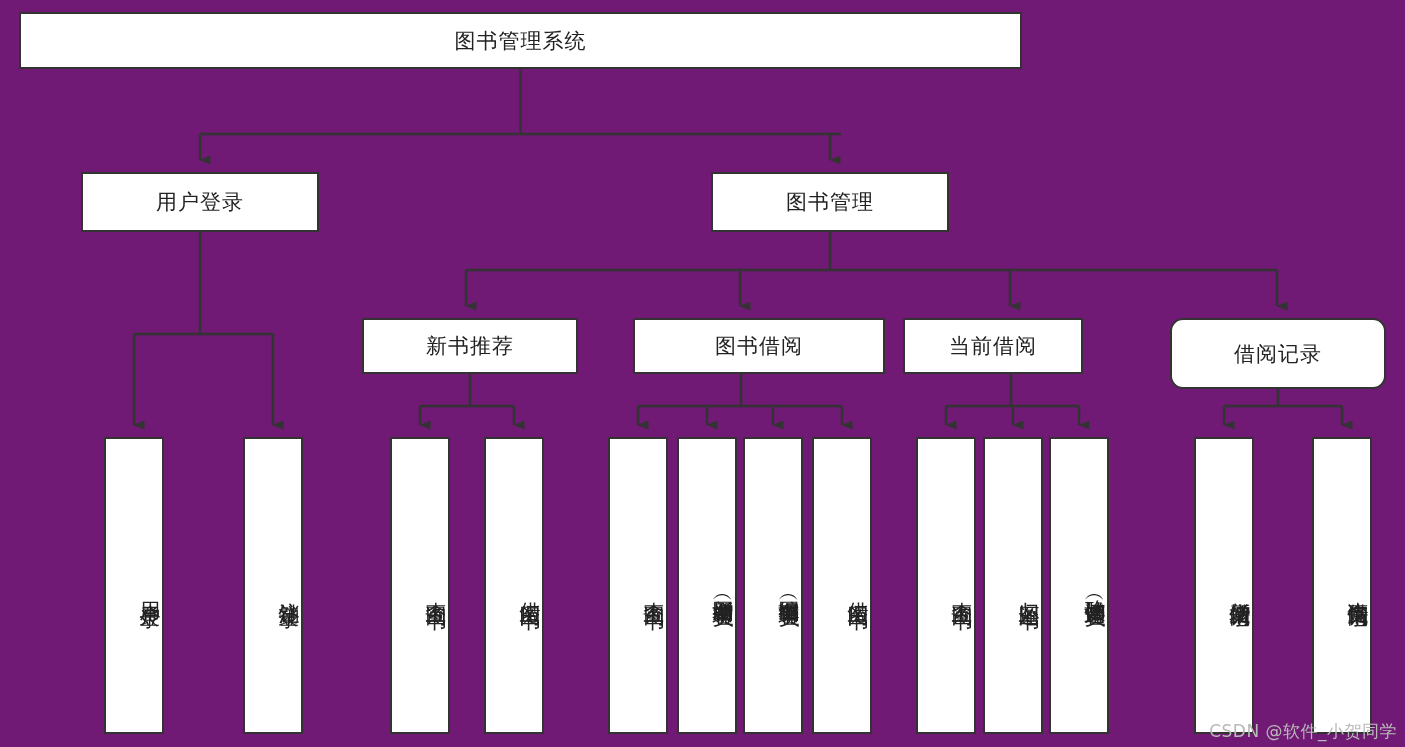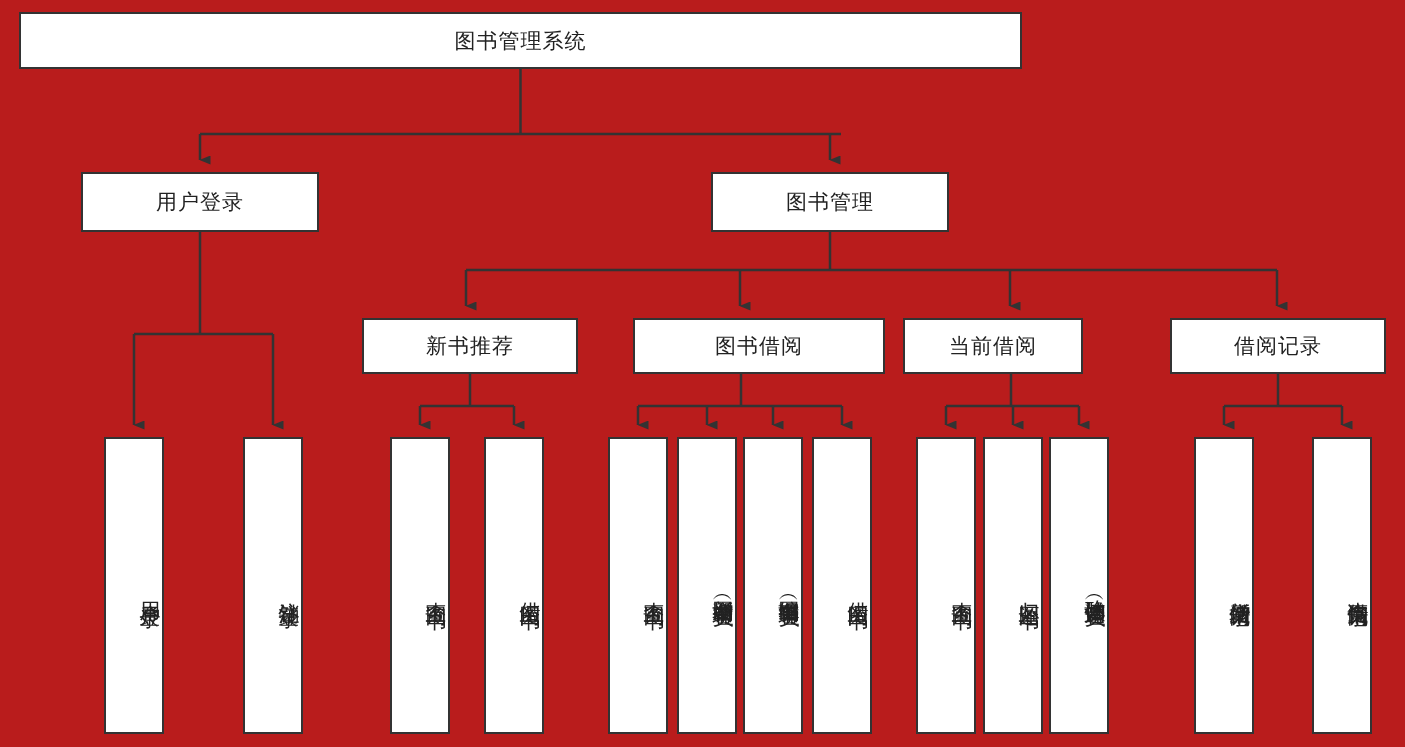--- a/index.html
+++ b/index.html
@@ -8,21 +8,21 @@
     padding: 0;
     background: #ffffff;
   }
   body {
     font-family: "DejaVu Sans", "Liberation Sans", sans-serif;
   }
   #canvas {
     position: relative;
     width: 1405px;
     height: 747px;
-    background: #b91c1c;
+    background: #701a75;
     overflow: hidden;
   }
   #diagram-svg {
     position: absolute;
     left: 0;
     top: 0;
     width: 1405px;
     height: 747px;
   }
   
@@ -138,21 +138,21 @@
 
   <div class="node horiz" id="node-l1-1" style="left: 711px; top: 172px; width: 238px; height: 60px; border-color: rgb(51, 51, 51); background: rgb(255, 255, 255); color: rgb(34, 34, 34);">
     <span class="node-label">图书管理</span>
   </div>
   <div class="node horiz" id="node-l2-1" style="left: 633px; top: 318px; width: 252px; height: 56px; border-color: rgb(51, 51, 51); background: rgb(255, 255, 255); color: rgb(34, 34, 34);">
     <span class="node-label">图书借阅</span>
   </div>
   <div class="node horiz" id="node-l2-2" style="left: 903px; top: 318px; width: 180px; height: 56px; border-color: rgb(51, 51, 51); background: rgb(255, 255, 255); color: rgb(34, 34, 34);">
     <span class="node-label">当前借阅</span>
   </div>
-  <div class="node horiz" id="node-l2-3" style="left: 1170px; top: 318px; width: 216px; height: 56px; border-color: rgb(51, 51, 51); background: rgb(255, 255, 255); color: rgb(34, 34, 34);">
+  <div class="node horiz" id="node-l2-3" style="left: 1170px; top: 318px; width: 216px; height: 71px; border-color: rgb(51, 51, 51); background: rgb(255, 255, 255); color: rgb(34, 34, 34); border-radius: 13px;">
     <span class="node-label">借阅记录</span>
   </div>
 
   <div class="node vert" id="node-leaf-0" style="left: 104px; top: 437px; width: 60px; height: 297px; border-color: rgb(51, 51, 51); background: rgb(255, 255, 255); color: rgb(34, 34, 34);">
     <span class="node-label">用户登录</span>
   </div>
   <div class="node vert" id="node-leaf-1" style="left: 243px; top: 437px; width: 60px; height: 297px; border-color: rgb(51, 51, 51); background: rgb(255, 255, 255); color: rgb(34, 34, 34);">
     <span class="node-label">注销登录</span>
   </div>
   <div class="node vert" id="node-leaf-2" style="left: 390px; top: 437px; width: 60px; height: 297px; border-color: rgb(51, 51, 51); background: rgb(255, 255, 255); color: rgb(34, 34, 34);">
@@ -182,13 +182,14 @@
   <div class="node vert long" id="node-leaf-10" style="left: 1049px; top: 437px; width: 60px; height: 297px; border-color: rgb(51, 51, 51); background: rgb(255, 255, 255); color: rgb(34, 34, 34);">
     <span class="node-label">确认归还（管理员）</span>
   </div>
   <div class="node vert long" id="node-leaf-11" style="left: 1194px; top: 437px; width: 60px; height: 297px; border-color: rgb(51, 51, 51); background: rgb(255, 255, 255); color: rgb(34, 34, 34);">
     <span class="node-label">新增借阅记录</span>
   </div>
   <div class="node vert long" id="node-leaf-12" style="left: 1312px; top: 437px; width: 60px; height: 297px; border-color: rgb(51, 51, 51); background: rgb(255, 255, 255); color: rgb(34, 34, 34);">
     <span class="node-label">查询借阅记录</span>
   </div>
 
+  <div id="watermark" style="color: rgb(185, 185, 185);">CSDN @软件_小贺同学</div>
 </div>
 
 </body></html>

